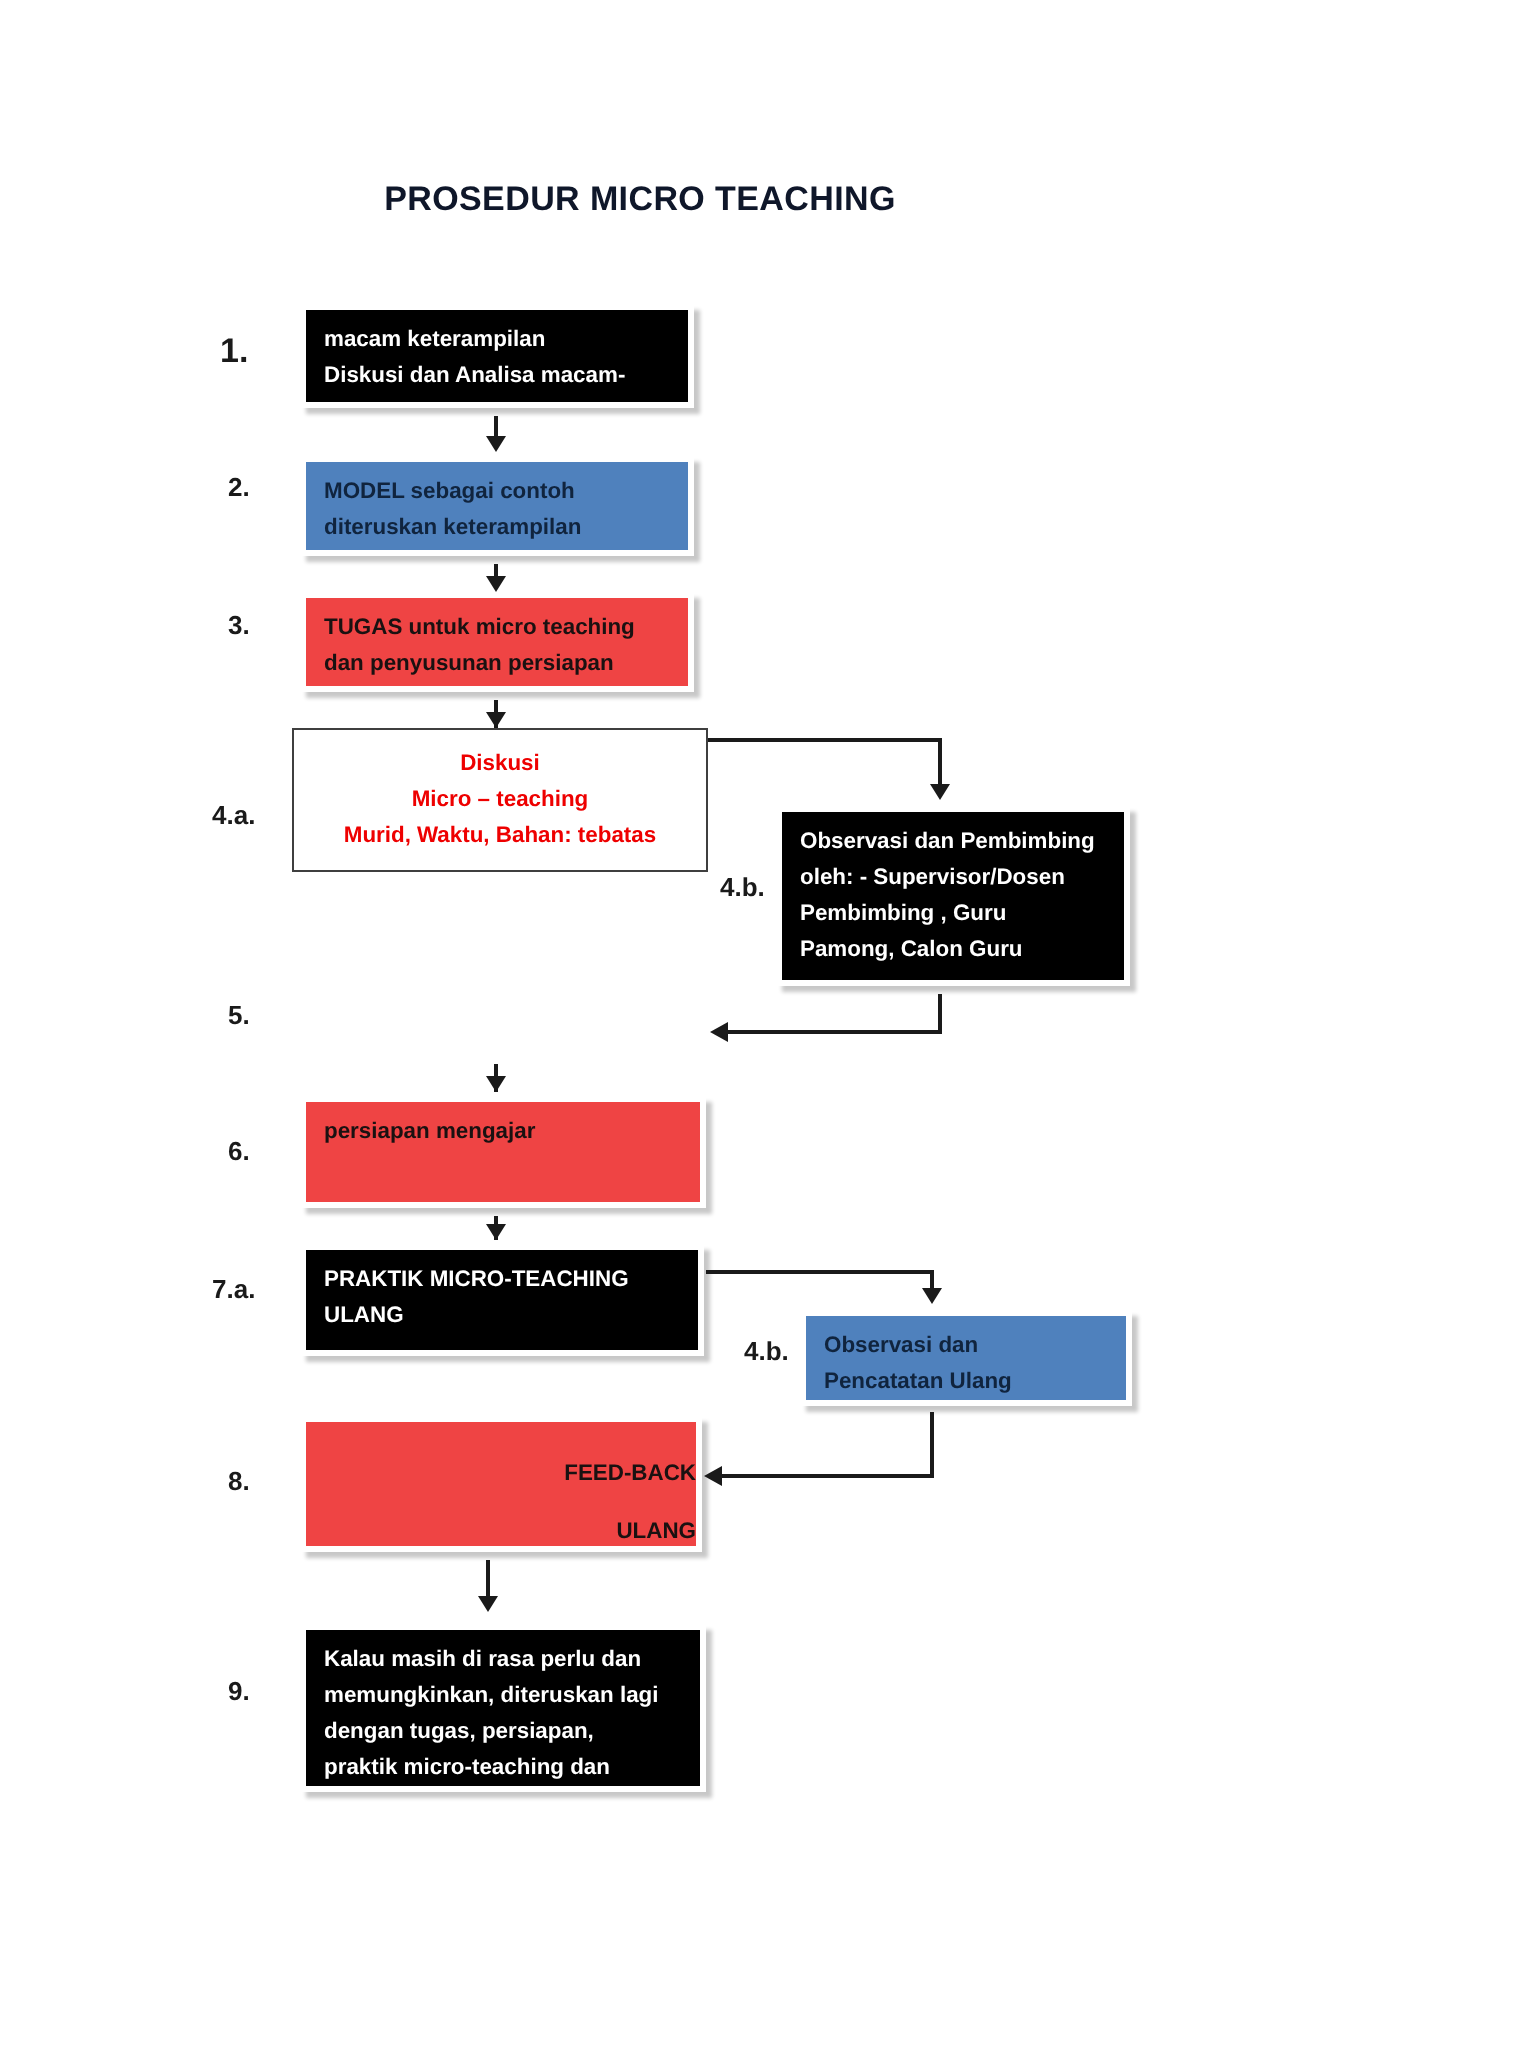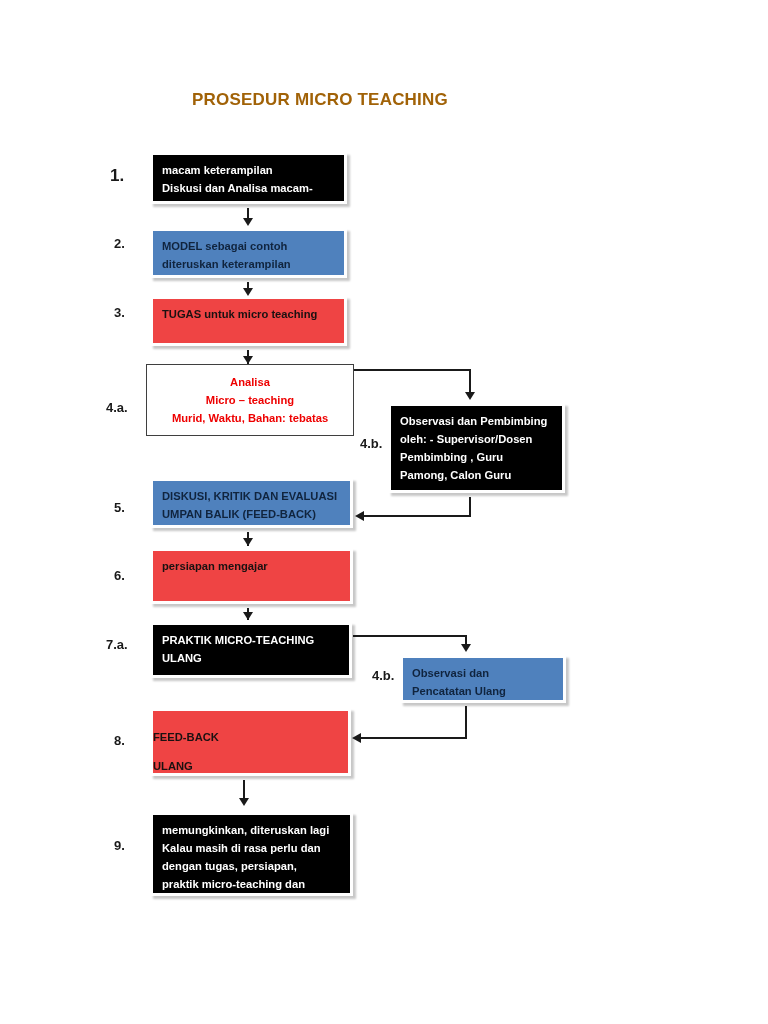--- a/index.html
+++ b/index.html
@@ -25,21 +25,21 @@
 
   
   .title {
     position: absolute;
     left: 0;
     top: 90px;
     width: 640px;
     text-align: center;
     font-size: 17px;
     font-weight: bold;
-    color: #a16207;
+    color: #0f172a;
     letter-spacing: 0.2px;
     font-family: "Liberation Sans", sans-serif;
   }
 
   
   .step-num {
     position: absolute;
     font-size: 13px;
     font-weight: bold;
     color: #1a1a1a;
@@ -77,23 +77,23 @@
   }
   .box.white {
     background: #ffffff;
     color: #ee0000;
     border: 1px solid #3f3f3f;
     box-shadow: none;
     text-align: center;
     padding: 8px 4px 0 4px;
   }
   .box.centered-text {
-    text-align: left;
+    text-align: right;
     padding-left: 0;
-    padding-right: 17px;
+    padding-right: 0;
   }
 
   
   .ln-v, .ln-h {
     position: absolute;
     background: #1a1a1a;
   }
   .ln-v { width: 2px; }
   .ln-h { height: 2px; }
 
@@ -136,39 +136,36 @@
     <span class="ln">Diskusi dan Analisa macam-</span>
   </div>
 
   <div class="box blue" style="left:150px; top:228px; width:197px; height:50px;">
     <span class="ln">MODEL sebagai contoh</span>
     <span class="ln">diteruskan keterampilan</span>
   </div>
 
   <div class="box red" style="left:150px; top:296px; width:197px; height:50px;">
     <span class="ln">TUGAS untuk micro teaching</span>
+    <span class="ln">dan penyusunan persiapan</span>
   </div>
 
   <div class="box white" style="left:146px; top:364px; width:208px; height:72px;">
-    <span class="ln">Analisa</span>
+    <span class="ln">Diskusi</span>
     <span class="ln">Micro – teaching</span>
     <span class="ln">Murid, Waktu, Bahan: tebatas</span>
   </div>
 
   <div class="box black" style="left:388px; top:403px; width:177px; height:90px;">
     <span class="ln">Observasi dan Pembimbing</span>
     <span class="ln">oleh: - Supervisor/Dosen</span>
     <span class="ln">Pembimbing , Guru</span>
     <span class="ln">Pamong, Calon Guru</span>
   </div>
 
-  <div class="box blue" style="left:150px; top:478px; width:203px; height:50px;">
-    <span class="ln">DISKUSI, KRITIK DAN EVALUASI</span>
-    <span class="ln">UMPAN BALIK (FEED-BACK)</span>
-  </div>
 
   <div class="box red" style="left:150px; top:548px; width:203px; height:56px;">
     <span class="ln">persiapan mengajar</span>
   </div>
 
   <div class="box black" style="left:150px; top:622px; width:202px; height:56px;">
     <span class="ln">PRAKTIK MICRO-TEACHING</span>
     <span class="ln">ULANG</span>
   </div>
 
@@ -176,22 +173,22 @@
     <span class="ln">Observasi dan</span>
     <span class="ln">Pencatatan Ulang</span>
   </div>
 
   <div class="box red centered-text" style="left:150px; top:708px; width:201px; height:68px; padding-top:12px; line-height:2.6;">
     <span class="ln">FEED-BACK</span>
     <span class="ln">ULANG</span>
   </div>
 
   <div class="box black" style="left:150px; top:812px; width:203px; height:84px;">
+    <span class="ln">Kalau masih di rasa perlu dan</span>
     <span class="ln">memungkinkan, diteruskan lagi</span>
-    <span class="ln">Kalau masih di rasa perlu dan</span>
     <span class="ln">dengan tugas, persiapan,</span>
     <span class="ln">praktik micro-teaching dan</span>
   </div>
 
   <div class="ln-v" style="left:247px; top:208px; height:12px;"></div>
   <div class="arrow down" style="left:243px; top:218px;"></div>
 
   <div class="ln-v" style="left:247px; top:282px; height:10px;"></div>
   <div class="arrow down" style="left:243px; top:288px;"></div>
 

